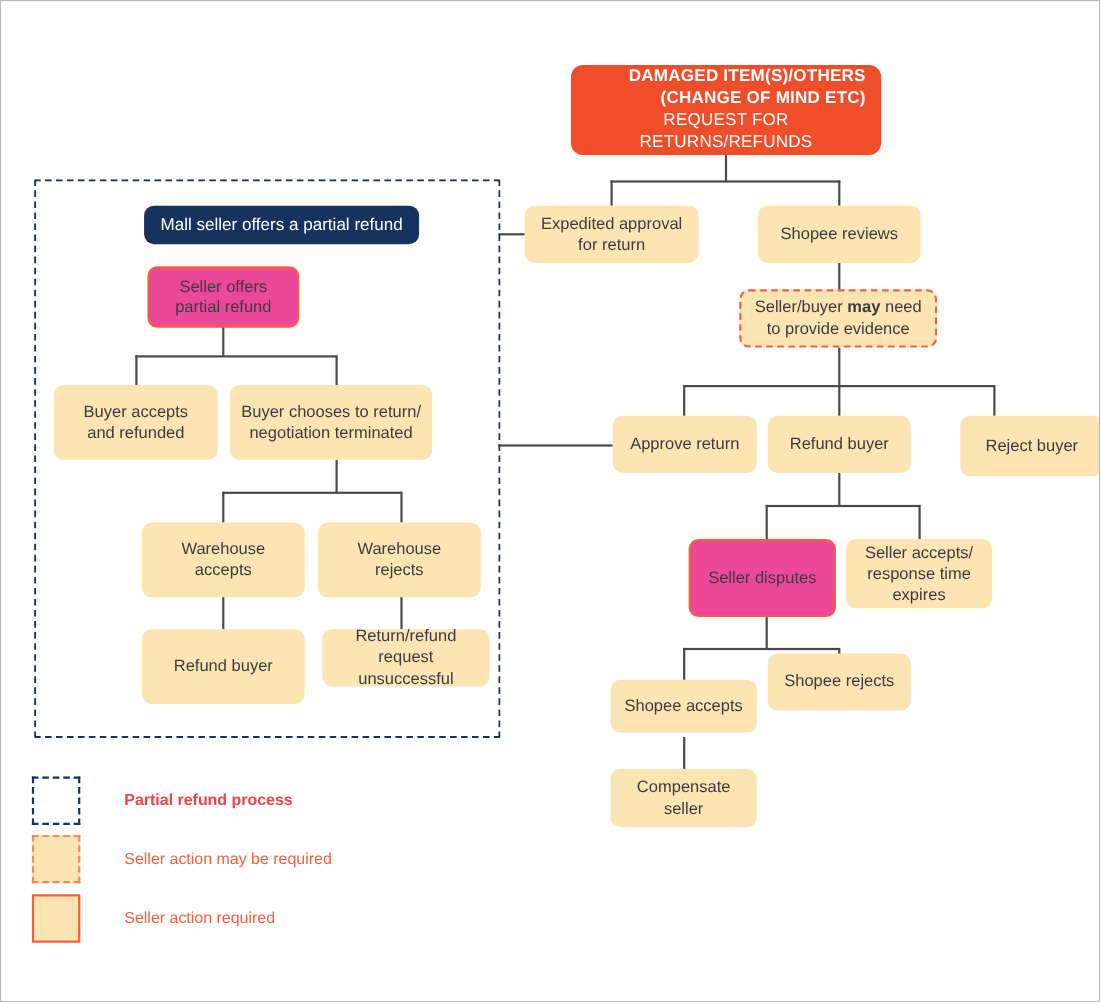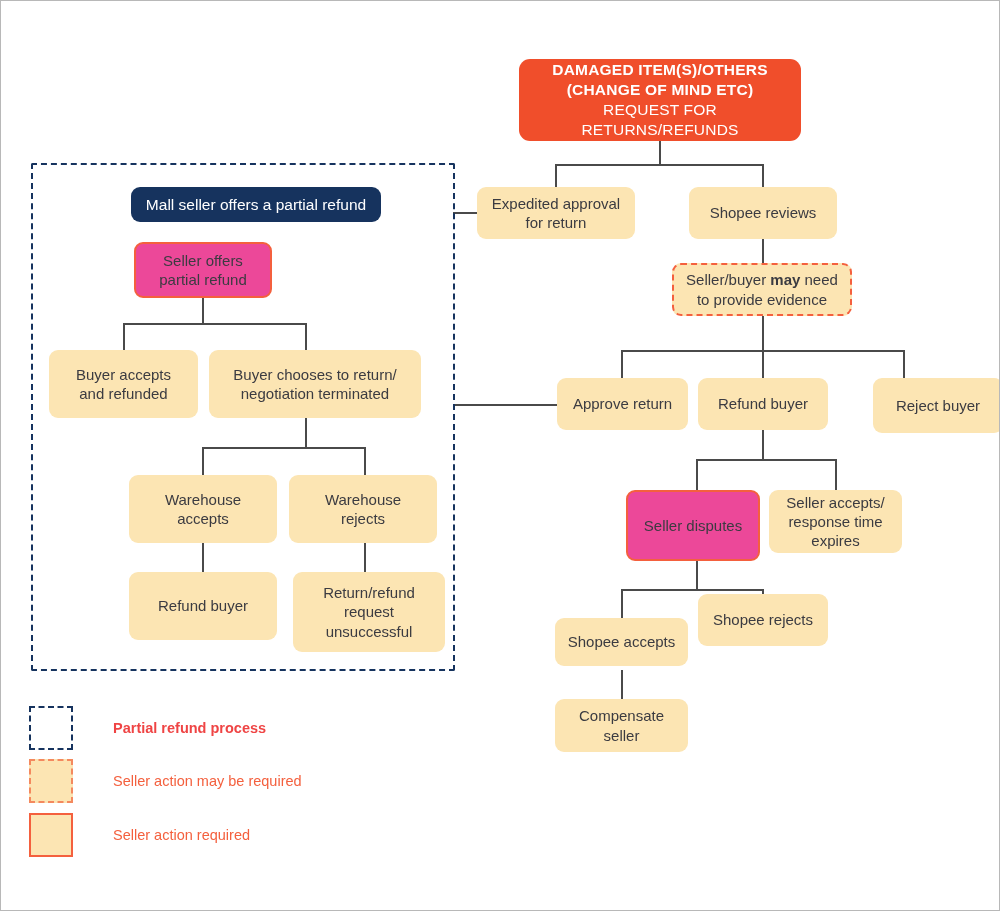--- a/index.html
+++ b/index.html
@@ -121,46 +121,46 @@
   <div class="line vline" style="left:304px;top:417px;height:30px;"></div>
   <div class="line hline" style="left:201px;top:446px;width:163px;"></div>
   <div class="line vline" style="left:201px;top:446px;height:28px;"></div>
   <div class="line vline" style="left:363px;top:446px;height:28px;"></div>
 
   <div class="line vline" style="left:201px;top:541px;height:30px;"></div>
   <div class="line vline" style="left:363px;top:541px;height:30px;"></div>
 
   <div id="partial-box"></div>
 
-  <div class="node root" style="left:518px;top:58px;width:282px;height:82px;">
+  <div class="node root" style="left:518px;top:58px;width:282px;height:82px;align-items:flex-end;">
     <div class="l1">DAMAGED ITEM(S)/OTHERS</div>
     <div class="l2">(CHANGE OF MIND ETC)</div>
     <div class="l3">REQUEST FOR RETURNS/REFUNDS</div>
   </div>
 
   <div class="node navy" style="left:110px;top:186px;width:250px;height:35px;margin-left:20px;">Mall seller offers a partial refund</div>
 
   <div class="node solid-orange" style="left:133px;top:241px;width:138px;height:56px;">Seller offers
 partial refund</div>
 
   <div class="node cream" style="left:48px;top:349px;width:149px;height:68px;">Buyer accepts
 and refunded</div>
 
-  <div class="node cream" style="left:208px;top:349px;width:212px;height:68px;">Buyer chooses to return/
+  <div class="node cream" style="left:208px;top:349px;width:184px;height:68px;">Buyer chooses to return/
 negotiation terminated</div>
 
   <div class="node cream" style="left:128px;top:474px;width:148px;height:68px;">Warehouse
 accepts</div>
 
   <div class="node cream" style="left:288px;top:474px;width:148px;height:68px;">Warehouse
 rejects</div>
 
   <div class="node cream" style="left:128px;top:571px;width:148px;height:68px;">Refund buyer</div>
 
-  <div class="node cream" style="left:292px;top:571px;width:152px;height:80px;">Return/refund
+  <div class="node cream" style="left:292px;top:571px;width:152px;height:52px;">Return/refund
 request unsuccessful</div>
 
   <div class="node cream" style="left:476px;top:186px;width:158px;height:52px;">Expedited approval
 for return</div>
 
   <div class="node cream" style="left:688px;top:186px;width:148px;height:52px;">Shopee reviews</div>
 
   <div class="node dashed-orange" style="left:671px;top:262px;width:180px;height:53px;">
     <span><span>Seller/buyer </span><b>may</b><span> need
 to provide evidence</span></span>

